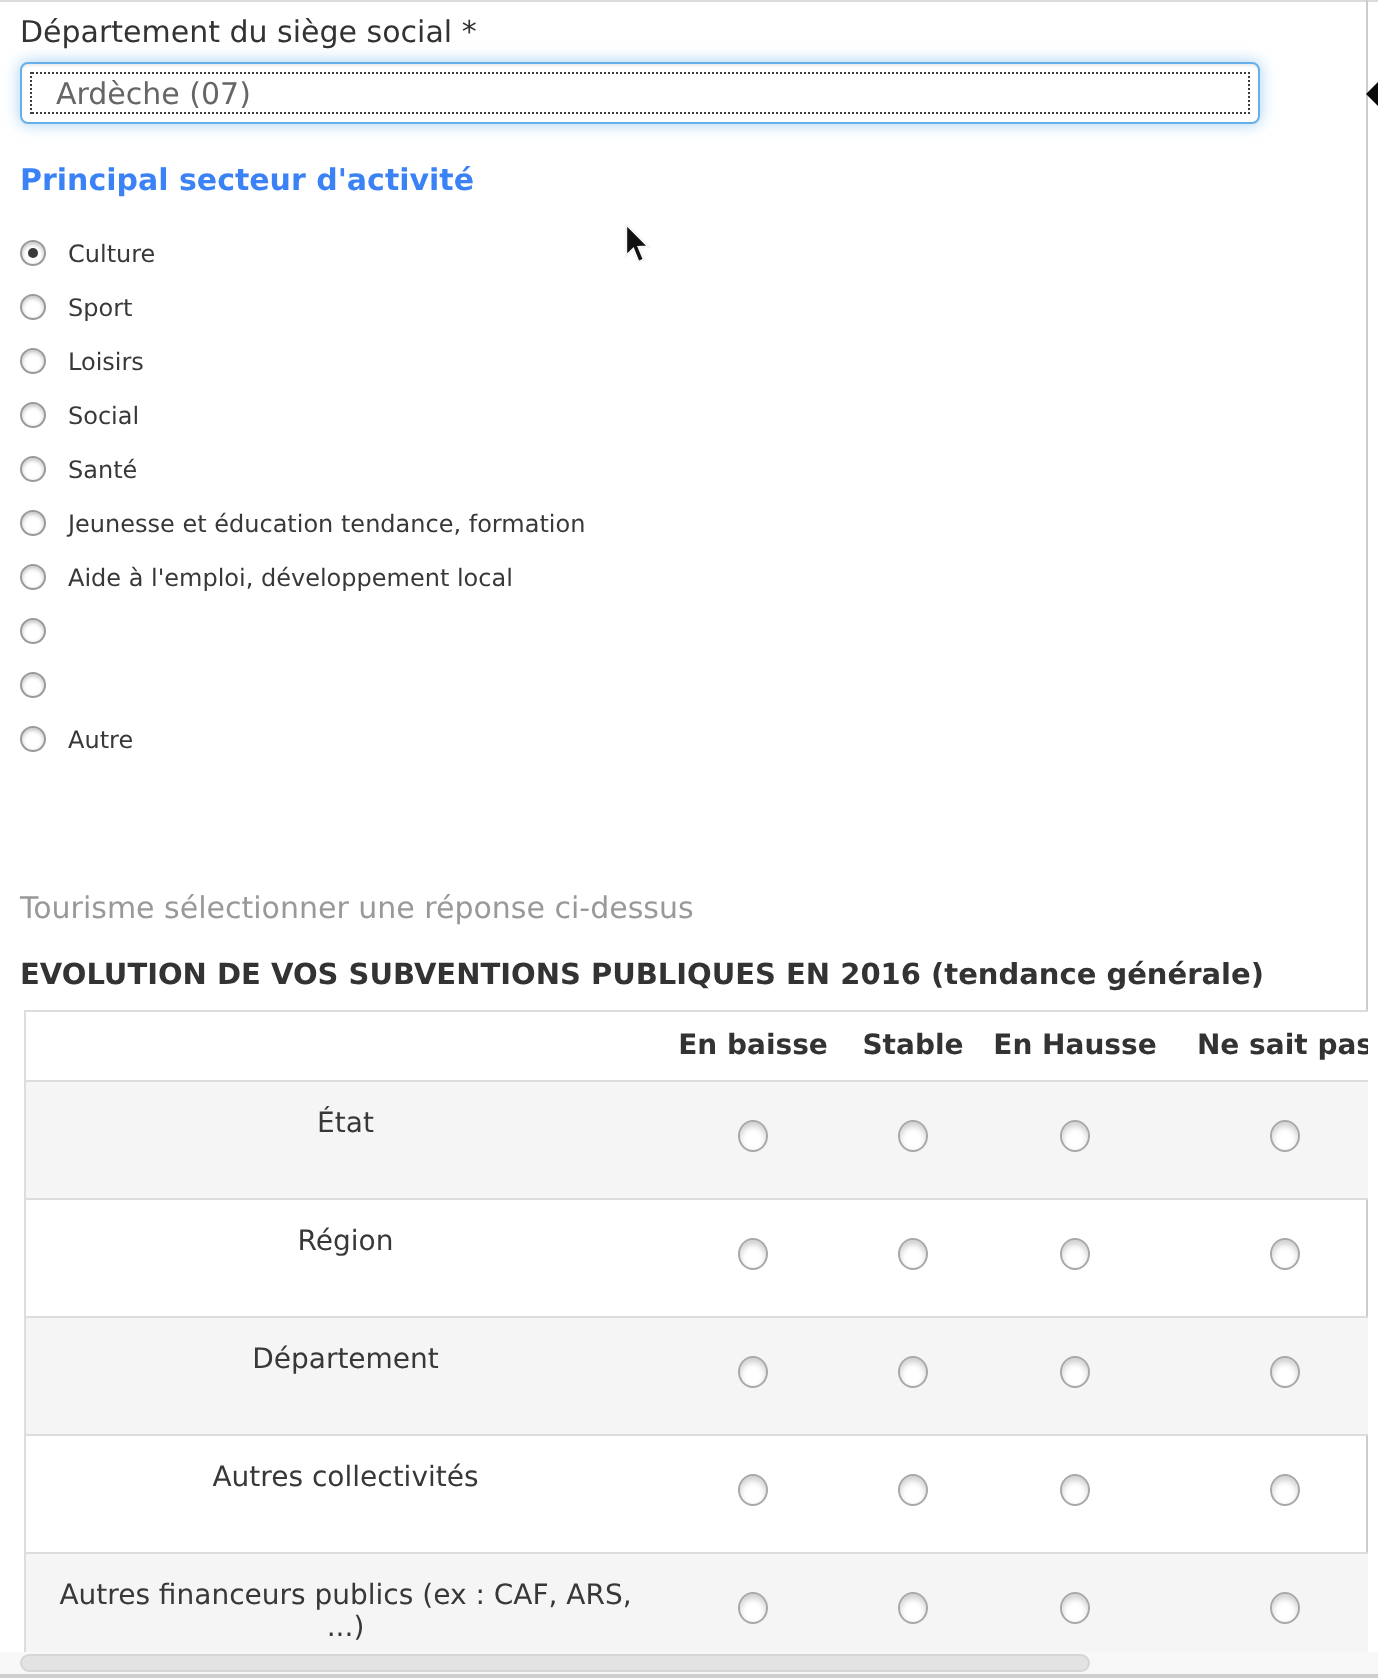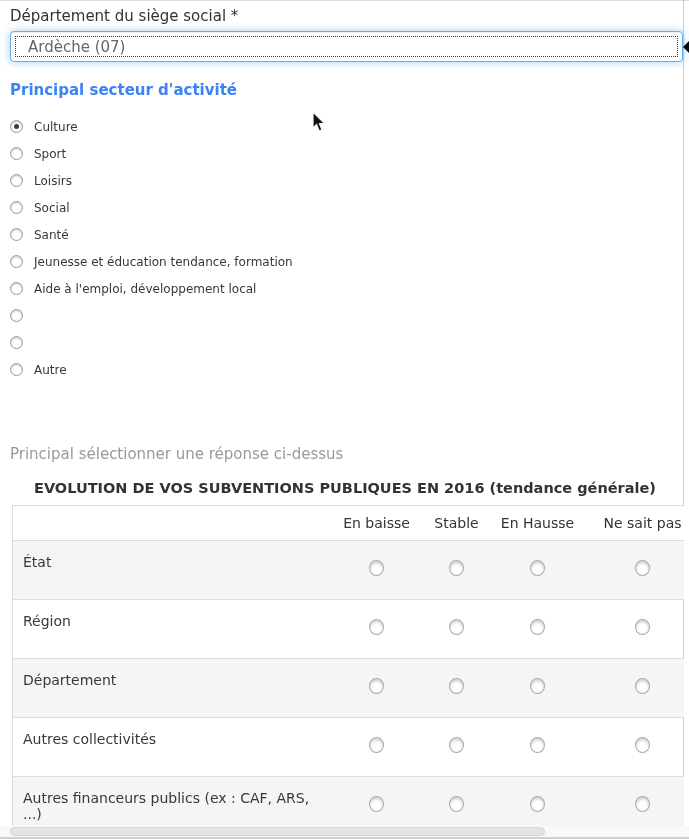--- a/index.html
+++ b/index.html
@@ -13,21 +13,21 @@
   }
   .edge-top { position:absolute; top:0; left:0; width:689px; height:1px; background:#dcdcdc; }
   .edge-bottom { position:absolute; bottom:0; left:0; width:689px; height:2px; background:#cfcfcf; }
   .edge-right-line { position:absolute; top:0; left:683px; width:1px; height:839px; background:#cccccc; }
 
   .field-label {
     position:absolute; left:10px; top:7px;
     font-size:15px; font-weight:normal; color:#333;
   }
   .dept-input {
-    position:absolute; left:10px; top:31px; width:673px; height:31px;
+    position:absolute; left:10px; top:31px; width:620px; height:31px;
     background:#fff;
     border:1px solid #66afe9; border-radius:4px;
     box-shadow:inset 0 1px 1px rgba(0,0,0,.075), 0 0 8px rgba(102,175,233,.6);
   }
   .dept-input .focus-dots {
     position:absolute; left:4px; right:4px; top:4px; bottom:4px;
     border:1px dotted #3c3c3c;
   }
   .dept-input .value {
     position:absolute; left:17px; top:6px;
@@ -60,43 +60,43 @@
   }
   .radio-item .lbl { margin-left:11px; font-size:12px; color:#383838; }
 
   .helper {
     position:absolute; left:10px; top:445px;
     font-size:15px; color:#999999;
   }
 
   .section-title {
     position:absolute; left:10px; top:480px;
-    font-size:14.5px; font-weight:bold; color:#333;margin-left:24px;
+    font-size:14.5px; font-weight:bold; color:#333;
   }
 
   .table-wrap {
     position:absolute; left:12px; top:505px; width:672px; height:334px;
     overflow:hidden;
   }
   table.matrix {
     border-collapse:collapse; table-layout:fixed; width:690px;
     border-left:1px solid #dddddd; border-top:1px solid #dddddd;
   }
   table.matrix th, table.matrix td { border-bottom:1px solid #dddddd; }
   table.matrix thead tr { height:35px; }
   table.matrix th {
-    font-size:14px; font-weight:normal; color:#333;
+    font-size:14px; font-weight:bold; color:#333;
     text-align:center; vertical-align:middle; white-space:nowrap;
     background:#ffffff; padding:0;
   }
   table.matrix tbody tr { height:59px; }
   table.matrix tbody tr.stripe { background:#f5f5f5; }
   td.row-label {
     font-size:14px; color:#383838;
-    text-align:left; vertical-align:top; padding:13px 10px 0 10px;
+    text-align:center; vertical-align:top; padding:13px 10px 0 10px;
   }
   td.radio-cell { text-align:center; vertical-align:middle; }
   .tradio {
     display:inline-block; width:15px; height:16px;
     border:1px solid #a8a8a8; border-radius:50%;
     background:#ffffff;
     box-shadow:inset 0 2px 3px rgba(0,0,0,.2);
   }
 
   .hscroll-track {
@@ -161,21 +161,21 @@
   </label>
   <label class="radio-item">
     <span class="radio"></span>
   </label>
   <label class="radio-item">
     <span class="radio"></span>
     <span class="lbl">Autre</span>
   </label>
 </div>
 
-<div class="helper">Principal sélectionner une réponse ci-dessus</div>
+<div class="helper">Tourisme sélectionner une réponse ci-dessus</div>
 
 <div class="section-title">EVOLUTION DE VOS SUBVENTIONS PUBLIQUES EN 2016 (tendance générale)</div>
 
 <div class="table-wrap">
   <table class="matrix">
     <colgroup>
       <col style="width:320px">
         <col style="width:88px">
         <col style="width:72px">
         <col style="width:90px">

